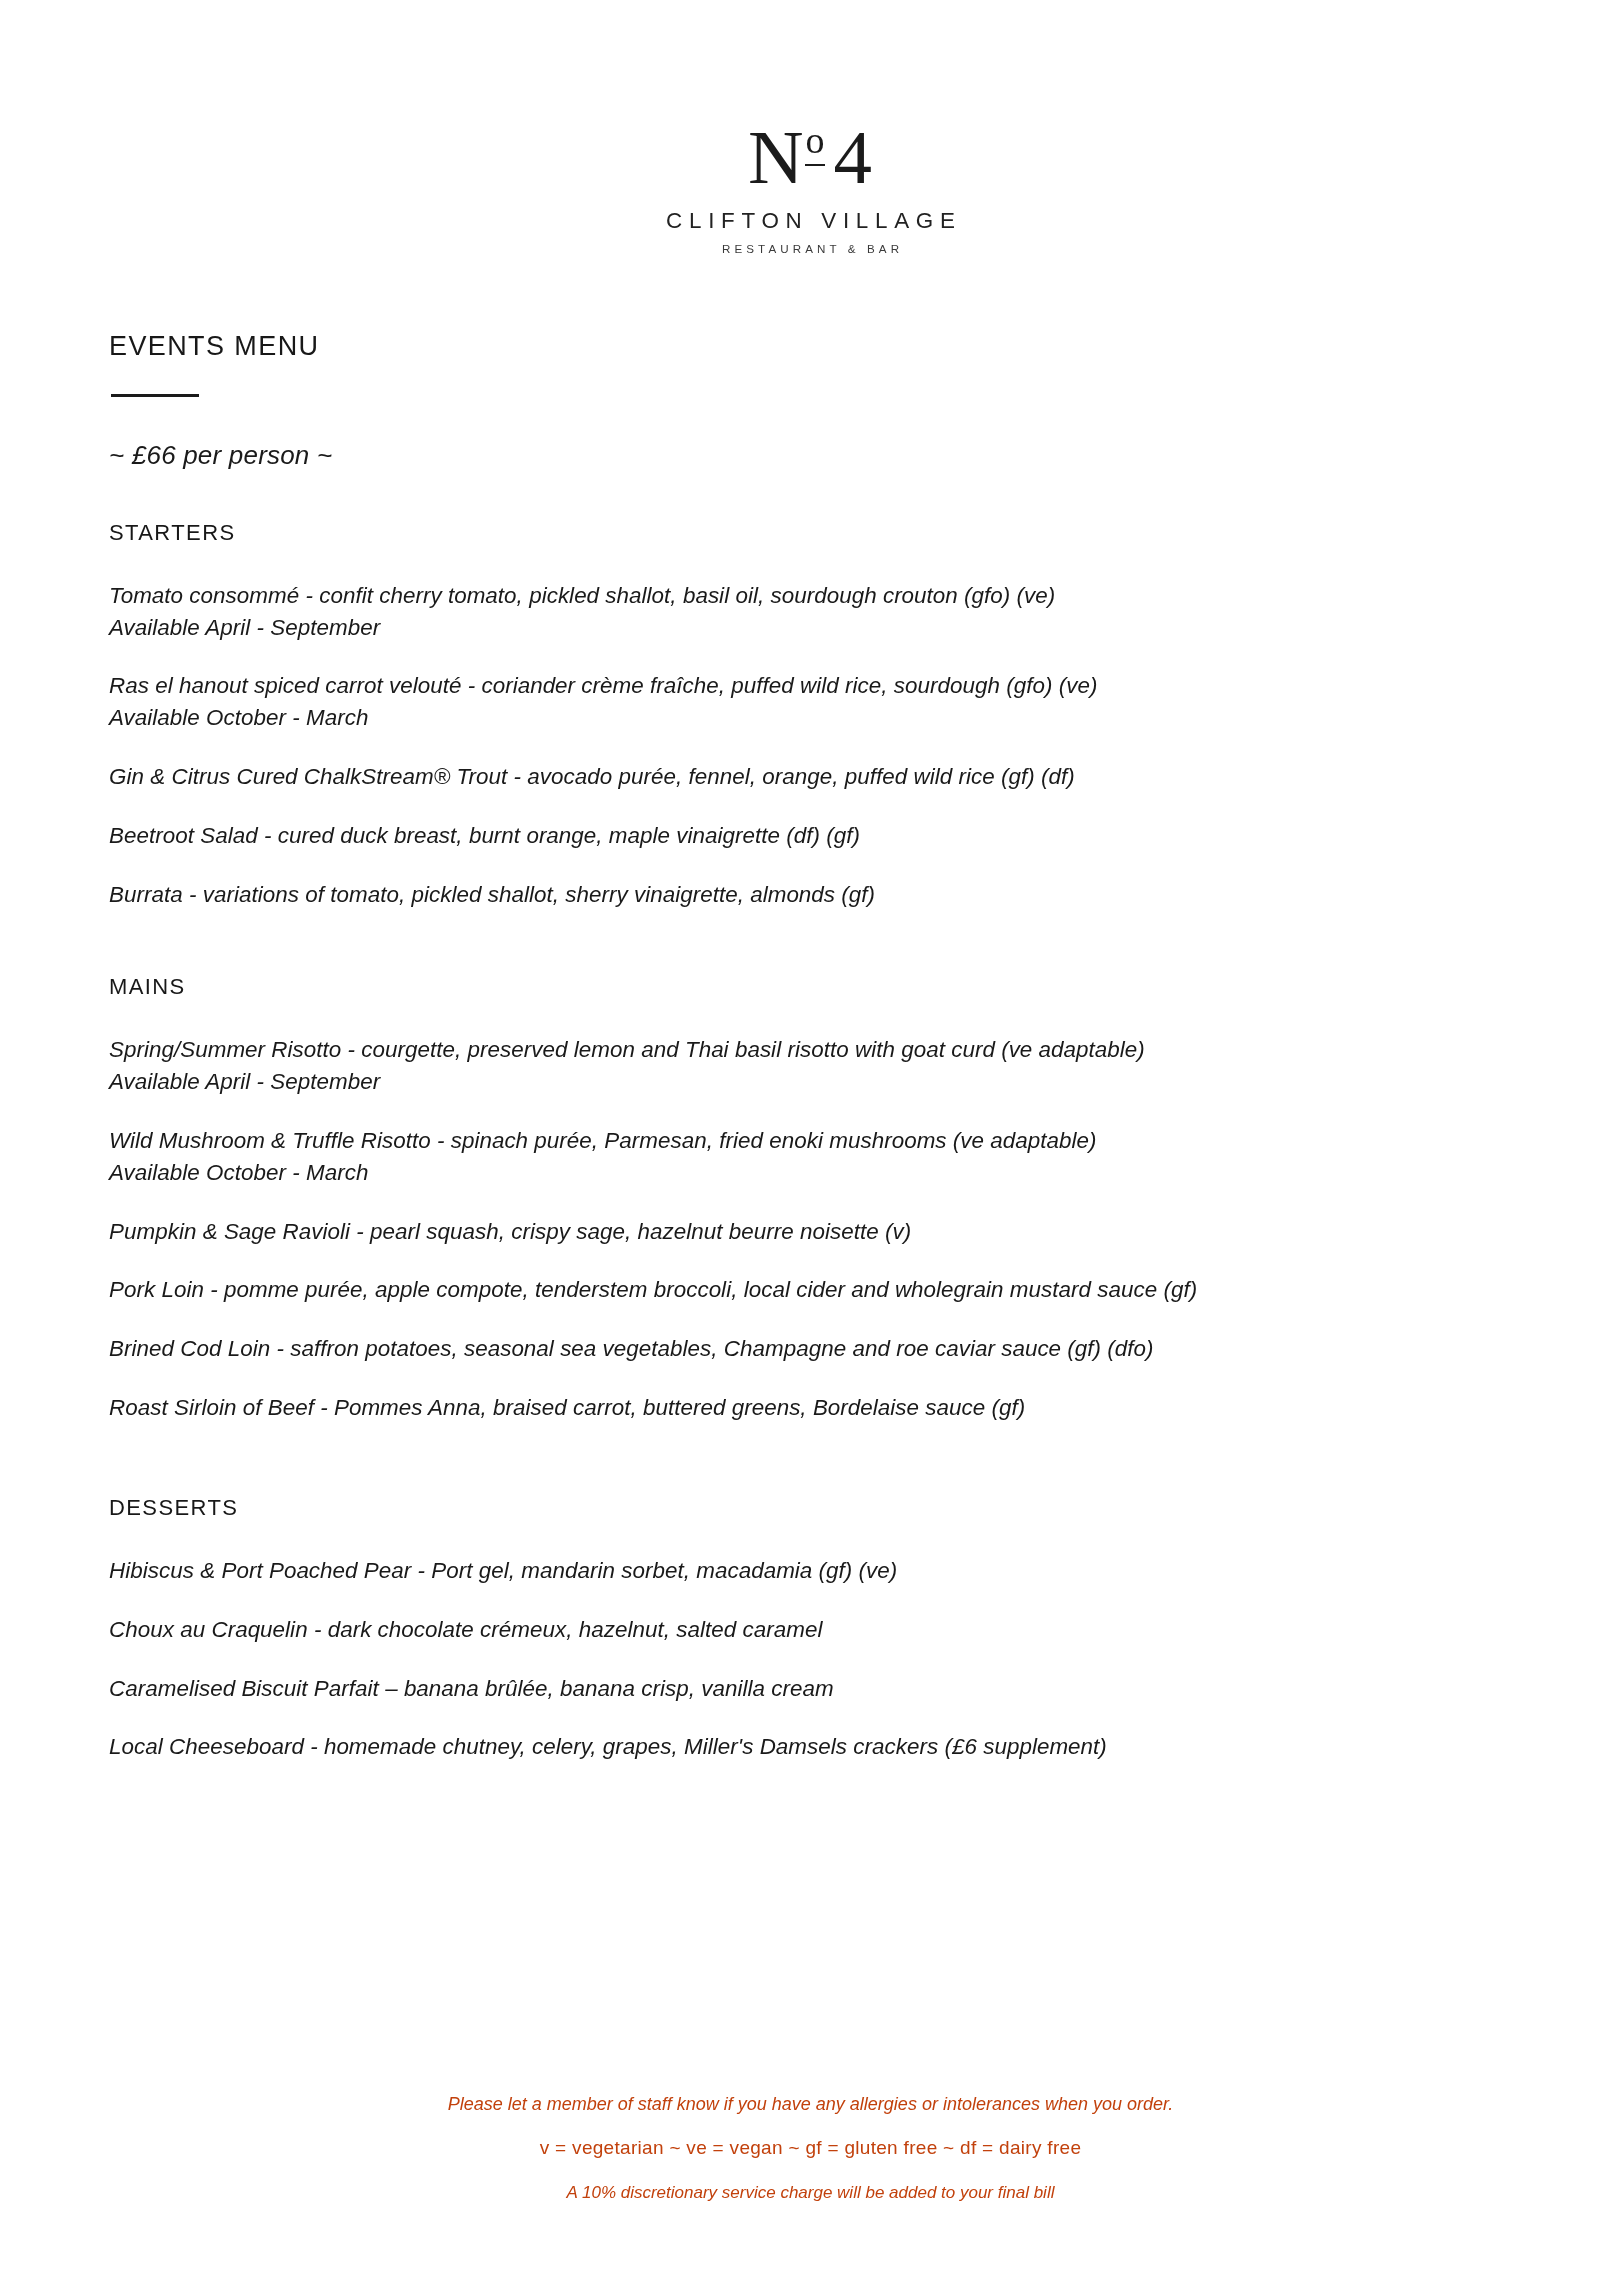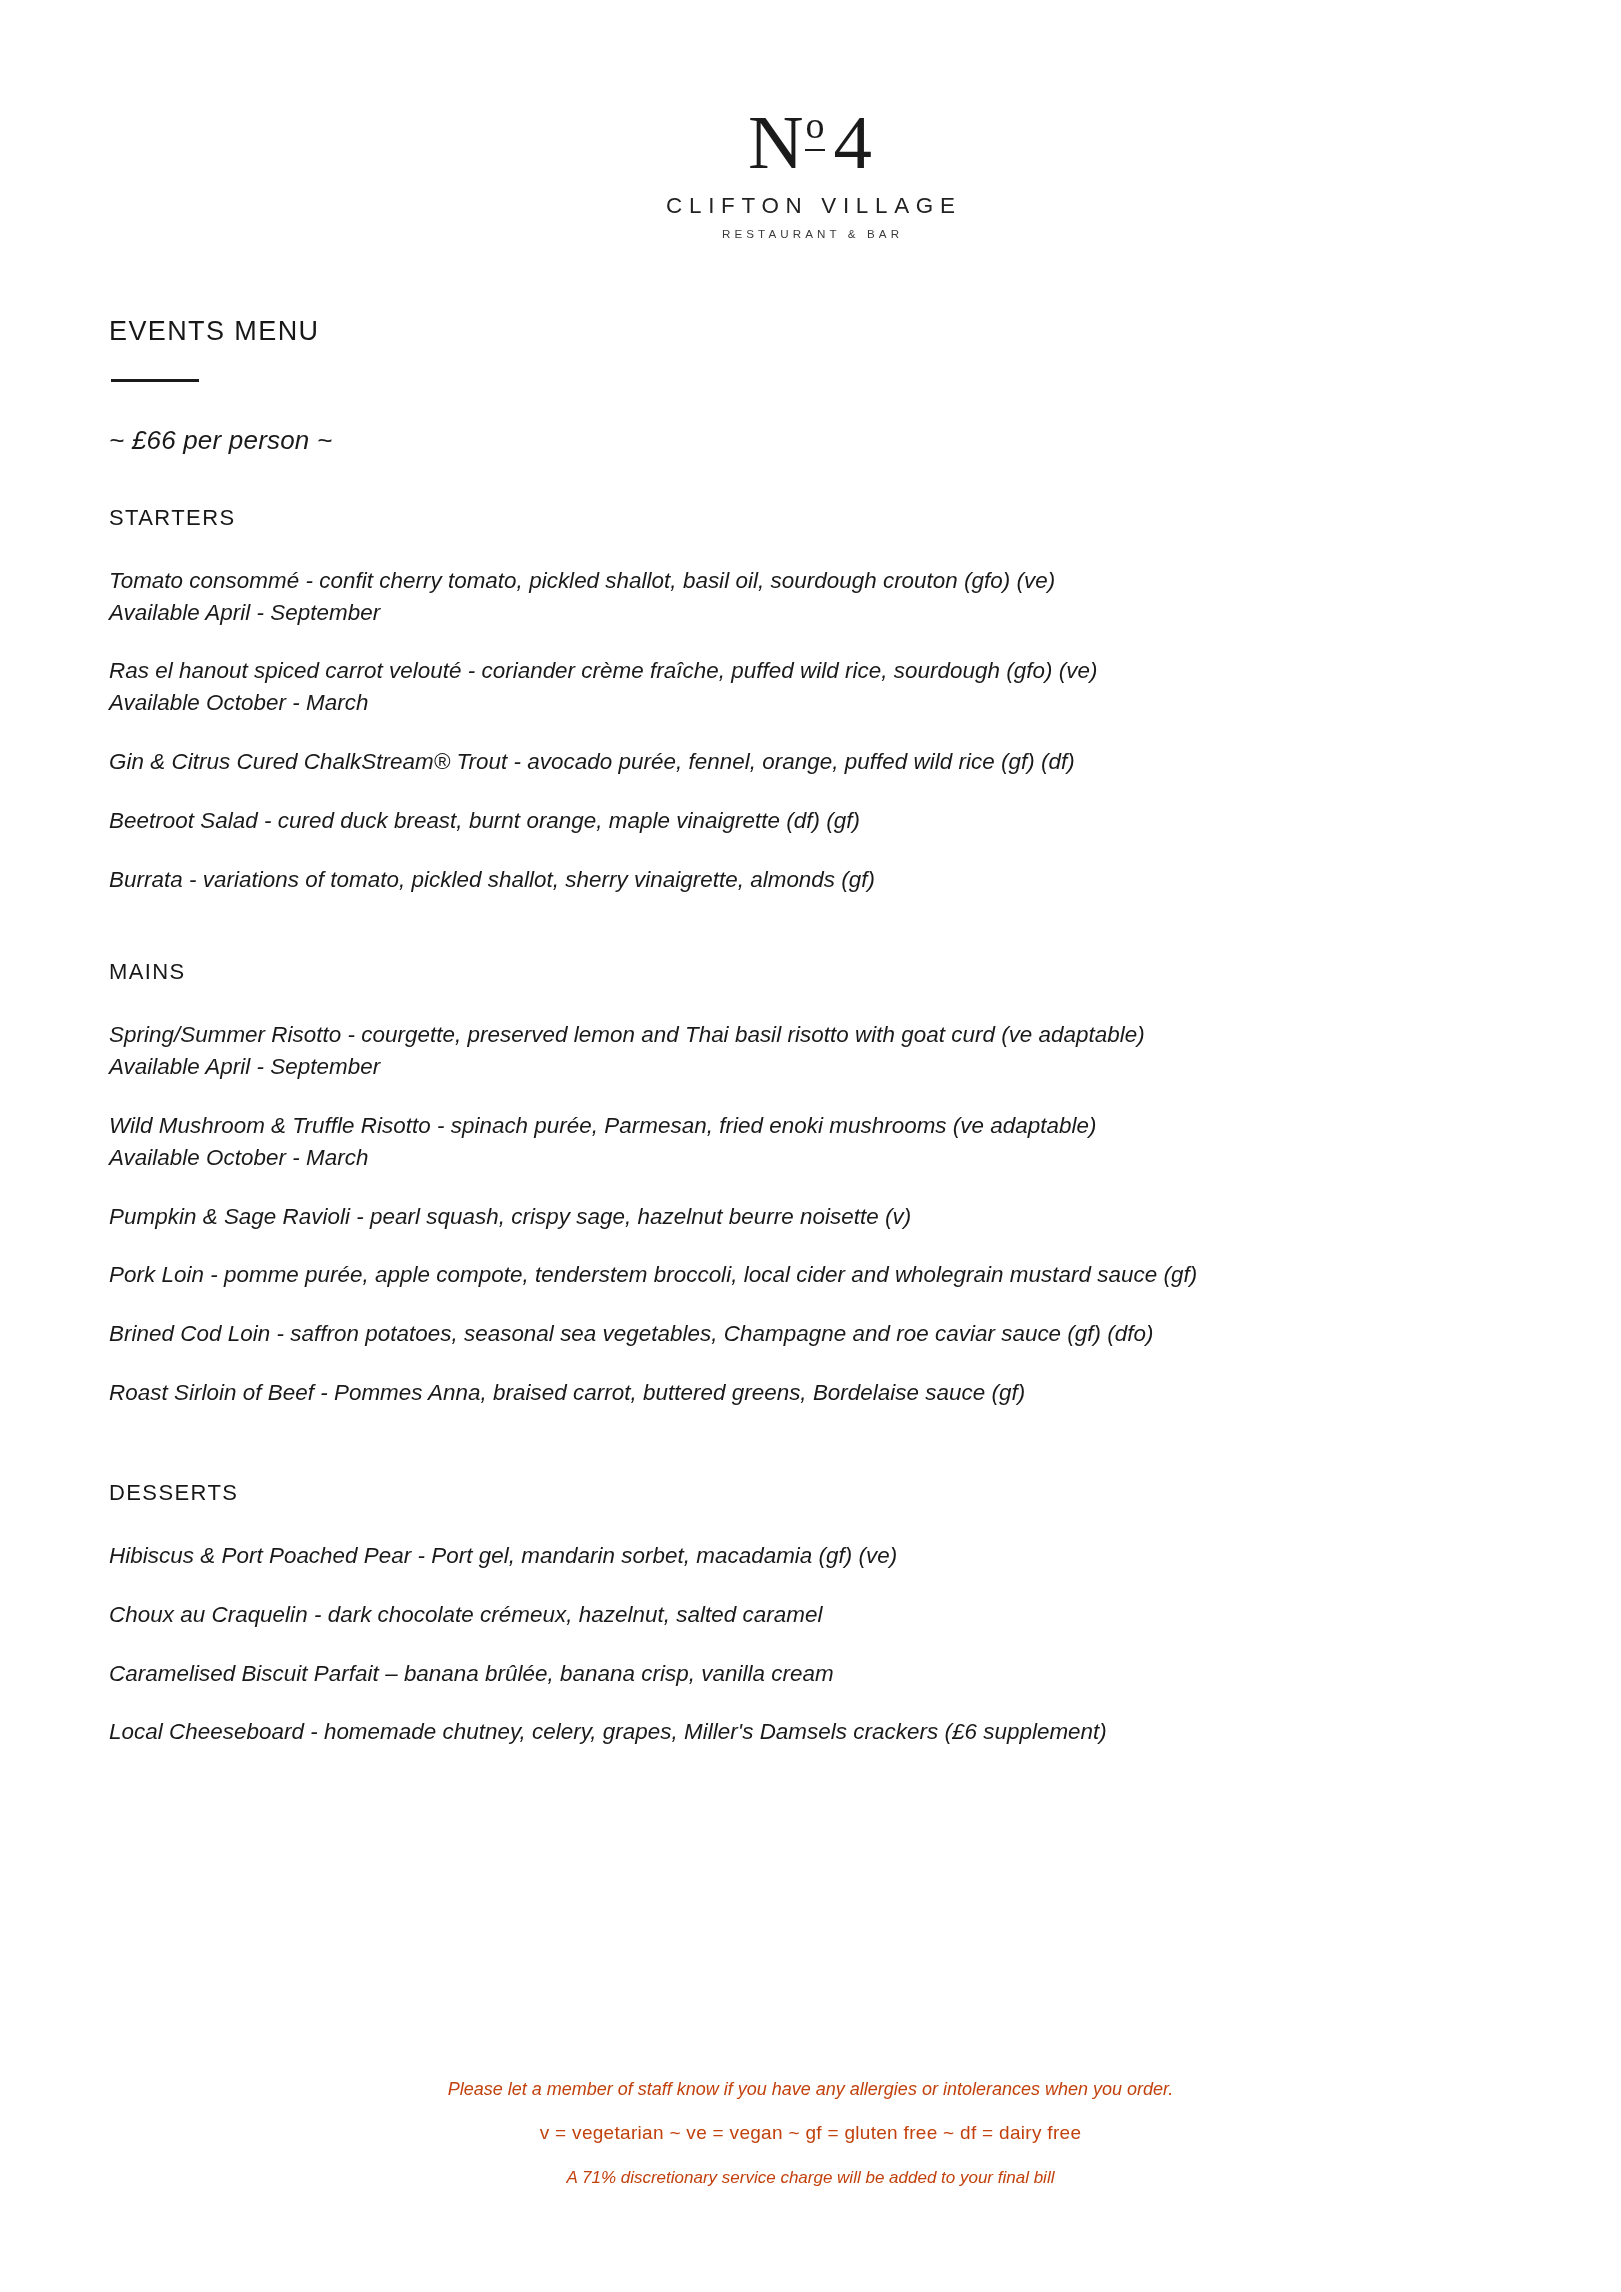--- a/index.html
+++ b/index.html
@@ -15,20 +15,21 @@
     -webkit-font-smoothing: antialiased;
     overflow: hidden;
   }
 
   .page {
     position: relative;
     width: 1621px;
     height: 2225px;
     background: #ffffff;
     box-sizing: border-box;
+    margin-top: 15px;
   }
 
   
   .logo-block {
     position: absolute;
     top: 106px;
     left: 0;
     width: 1621px;
     text-align: center;
   }
@@ -268,17 +269,17 @@
       <div class="item">
         <p class="item-desc">Local Cheeseboard - homemade chutney, celery, grapes, Miller's Damsels crackers (£6 supplement)</p>
       </div>
     </div>
 
   </div>
 
   <div class="footer">
     <p class="footer-line allergy">Please let a member of staff know if you have any allergies or intolerances when you order.</p>
     <p class="footer-line legend">v = vegetarian ~ ve = vegan ~ gf = gluten free ~ df = dairy free</p>
-    <p class="footer-line charge">A 71% discretionary service charge will be added to your final bill</p>
+    <p class="footer-line charge">A 10% discretionary service charge will be added to your final bill</p>
   </div>
 
 </div>
 
 
 </body></html>

